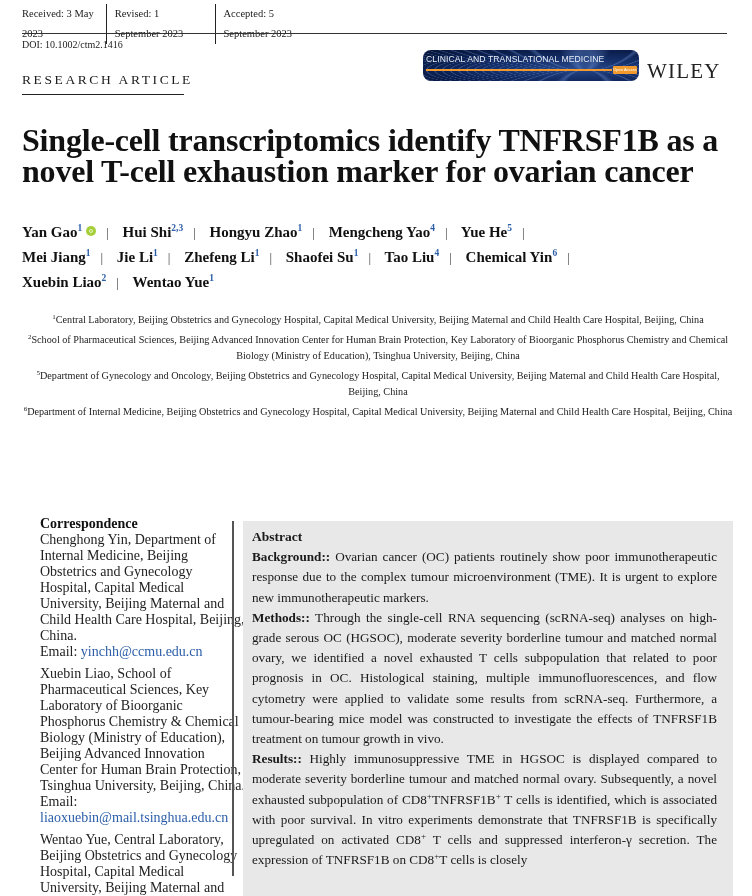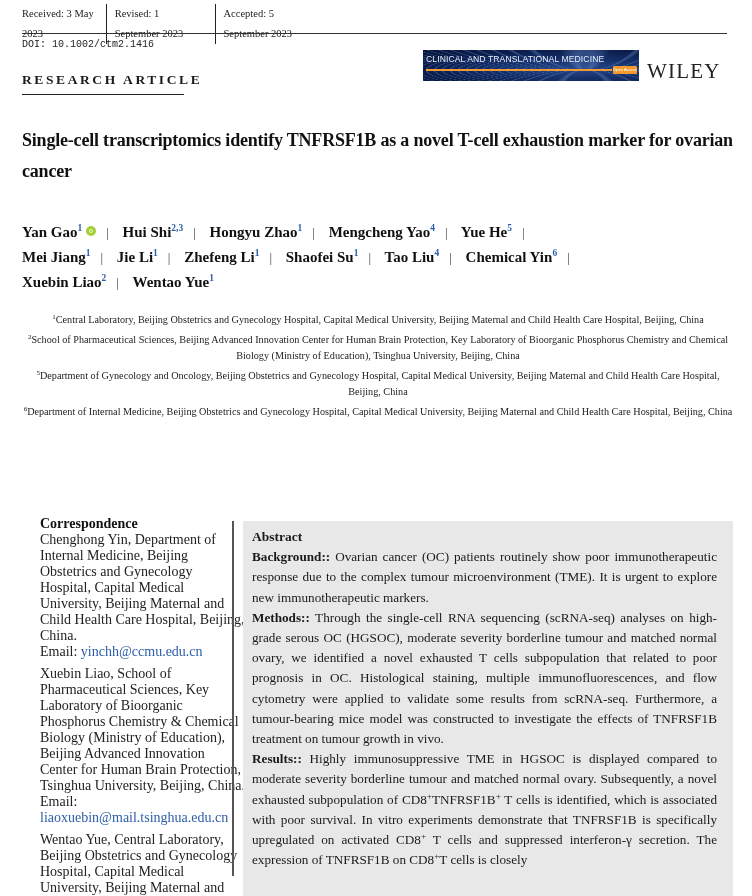--- a/index.html
+++ b/index.html
@@ -4,35 +4,35 @@
 <style>
   * { box-sizing: border-box; margin: 0; padding: 0; }
   html, body { width: 752px; height: 896px; overflow: hidden; background: #ffffff; }
   body { font-family: "Liberation Serif", "DejaVu Serif", serif; color: #1a1a1a; position: relative; }
 
   .dates { position: absolute; left: 22px; top: 14px; width: 306px; height: 20px; font-size: 10.5px; color: #222; display: flex; align-items: center; }
   .dates .d { padding: 0 8px; border-left: 1px solid #222; line-height: 20px; }
   .dates .d:first-child { padding-left: 0; border-left: none; }
   .rule-top { position: absolute; left: 22px; top: 33px; width: 305px; height: 1px; background: #333; }
   .rule-top2 { position: absolute; left: 327px; top: 33px; width: 400px; height: 1px; background: #333; }
-  .doi { position: absolute; left: 22px; top: 39px; font-size: 10px; color: #222; font-family: Liberation Mono, monospace; }
+  .doi { position: absolute; left: 22px; top: 39px; font-size: 10px; color: #222; }
 
-  .research { position: absolute; left: 22px; top: 72px; font-size: 13.5px; font-weight: bold; letter-spacing: 2.6px; color: #1a1a1a; }
+  .research { position: absolute; left: 22px; top: 72px; font-size: 13.5px; font-weight: normal; letter-spacing: 2.6px; color: #1a1a1a; }
   .research-rule { position: absolute; left: 22px; top: 94px; width: 162px; height: 1px; background: #222; }
 
   .banner { position: absolute; left: 423px; top: 50px; width: 216px; height: 31px; overflow: hidden;
-    background: radial-gradient(ellipse at 70% 60%, #2a4a8a 0%, #15306b 35%, #0b1e4c 70%, #071538 100%); }
+    background: radial-gradient(ellipse at 70% 60%, #2a4a8a 0%, #15306b 35%, #0b1e4c 70%, #071538 100%); border-radius: 8px; }
   .banner .rings { position: absolute; inset: 0;
     background: repeating-radial-gradient(ellipse at 75% 65%, rgba(120,160,230,0.0) 0px, rgba(120,160,230,0.0) 5px, rgba(120,160,230,0.35) 6px, rgba(120,160,230,0.0) 8px); }
   .banner .bt { position: absolute; left: 3px; top: 4px; font-family: "Liberation Sans", "DejaVu Sans", sans-serif; font-size: 8.6px; color: #e8eef8; letter-spacing: 0.1px; white-space: nowrap; }
   .banner .bline { position: absolute; left: 3px; top: 19px; width: 186px; height: 2px; background: #f29a2e; }
   .banner .oa { position: absolute; left: 190px; top: 16px; width: 24px; height: 8px; background: #f29a2e; color: #fff; font-family: "Liberation Sans", sans-serif; font-size: 4px; line-height: 8px; text-align: center; border-radius: 1px; }
   .wiley { position: absolute; left: 647px; top: 59px; font-size: 21px; letter-spacing: 1.2px; color: #222; font-family: "Liberation Serif", serif; }
 
-  .title { position: absolute; left: 22px; top: 125px; width: 720px; font-size: 18px; font-weight: bold; line-height: 31px; color: #111; letter-spacing: -0.2px; }
+  .title { position: absolute; left: 22px; top: 125px; width: 720px; font-size: 32px; font-weight: bold; line-height: 31px; color: #111; letter-spacing: -0.2px; }
 
   .authors { position: absolute; left: 22px; top: 220px; width: 720px; font-size: 15px; font-weight: bold; line-height: 24px; color: #111; }
   .authors .au { white-space: nowrap; }
   .authors sup { font-size: 9.5px; color: #2b5da8; font-weight: bold; vertical-align: 6px; line-height: 0; }
   .authors .sep { font-weight: normal; color: #444; padding: 0 10px; font-size: 13px; }
   .orcid { display: inline-block; width: 10px; height: 10px; border-radius: 50%; background: #a6ce39; vertical-align: 1px; margin-left: 4px; position: relative; }
   .orcid::after { content: ""; position: absolute; left: 3px; top: 3px; width: 4px; height: 4px; border-radius: 50%; border: 1px solid #e8f5c8; box-sizing: border-box; }
 
   .affils { position: absolute; left: 22px; top: 312px; width: 712px; font-size: 10.2px; line-height: 16px; color: #222; text-align: center; }
   .affils .af { margin-bottom: 4px; }

